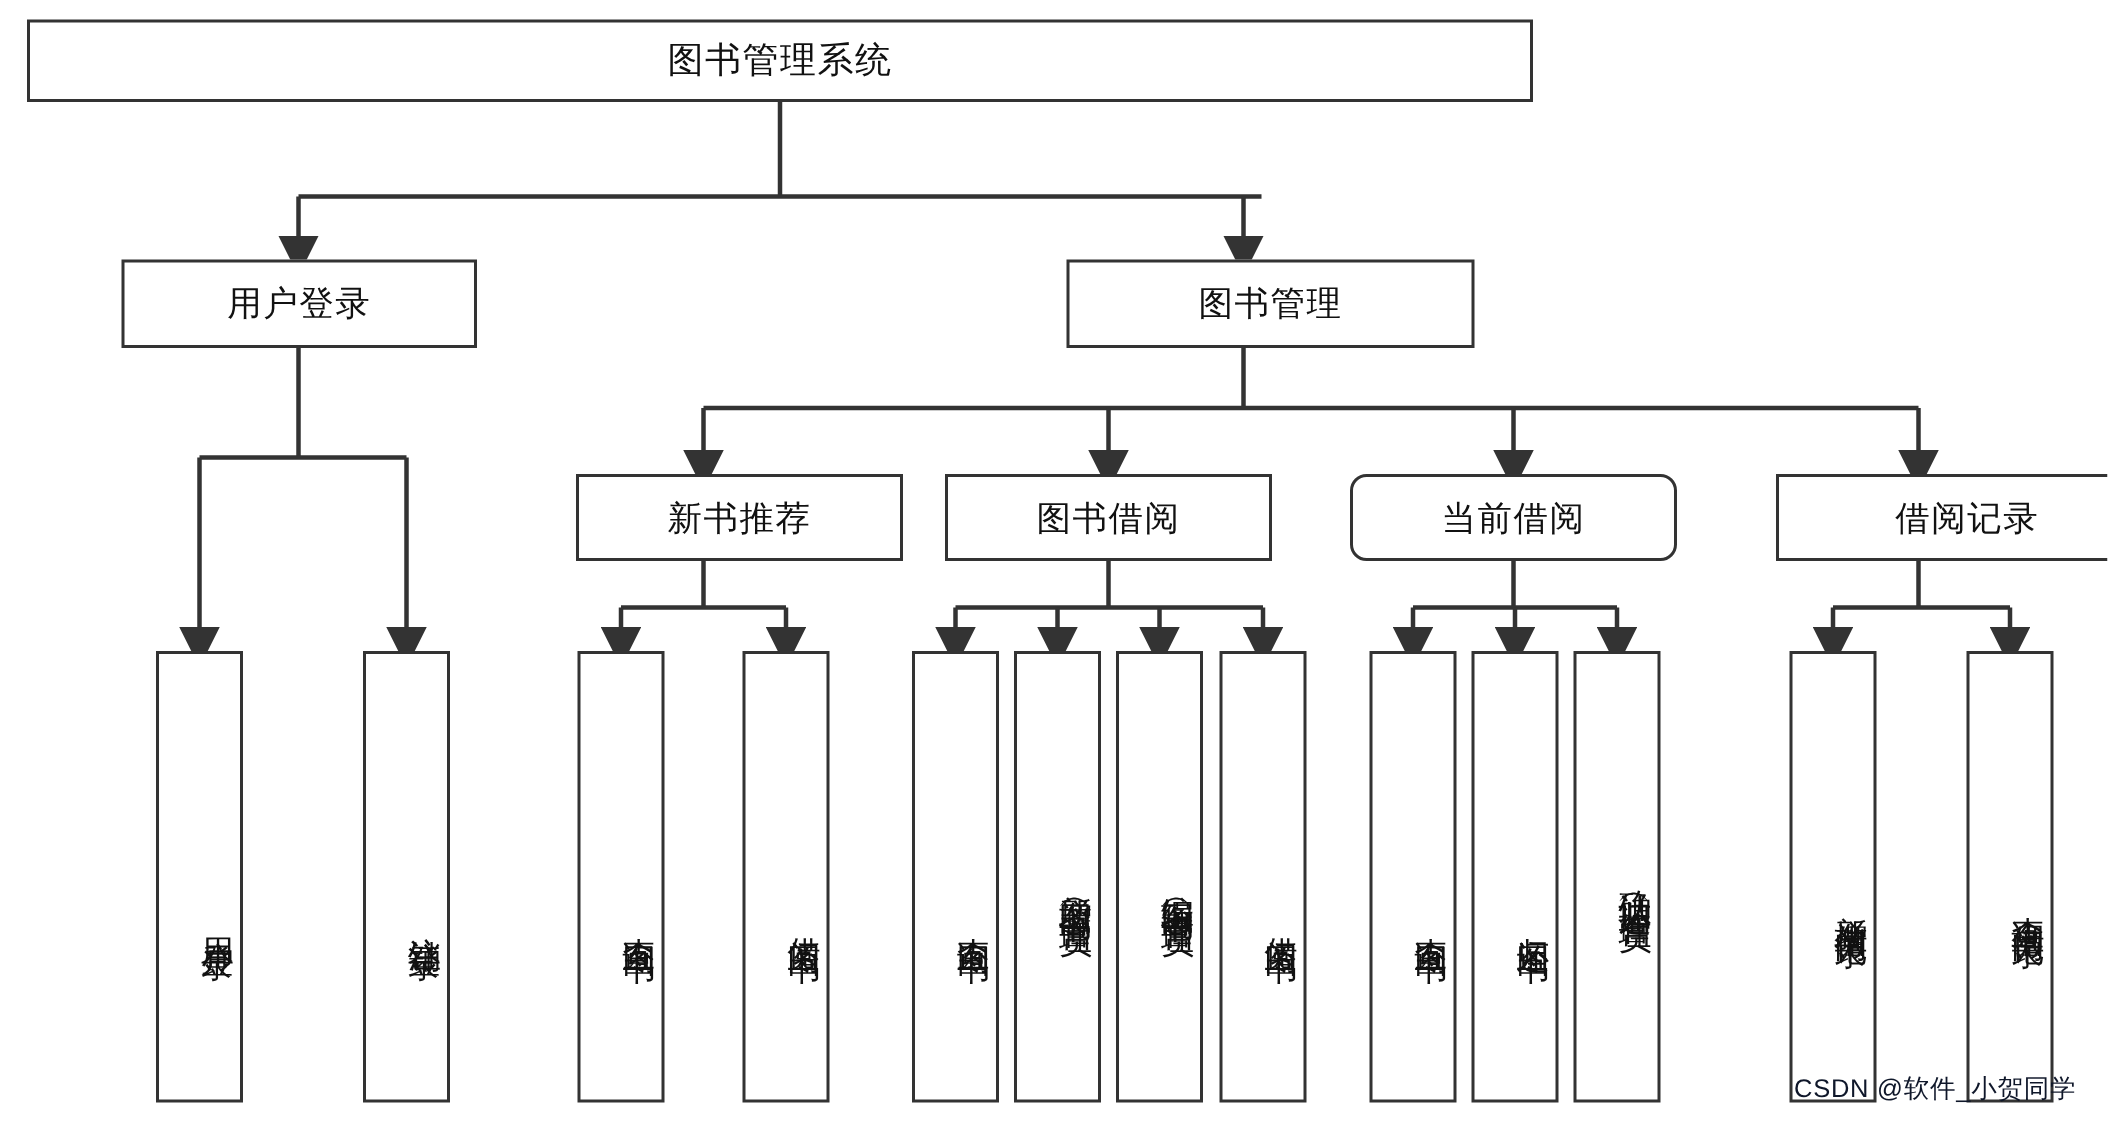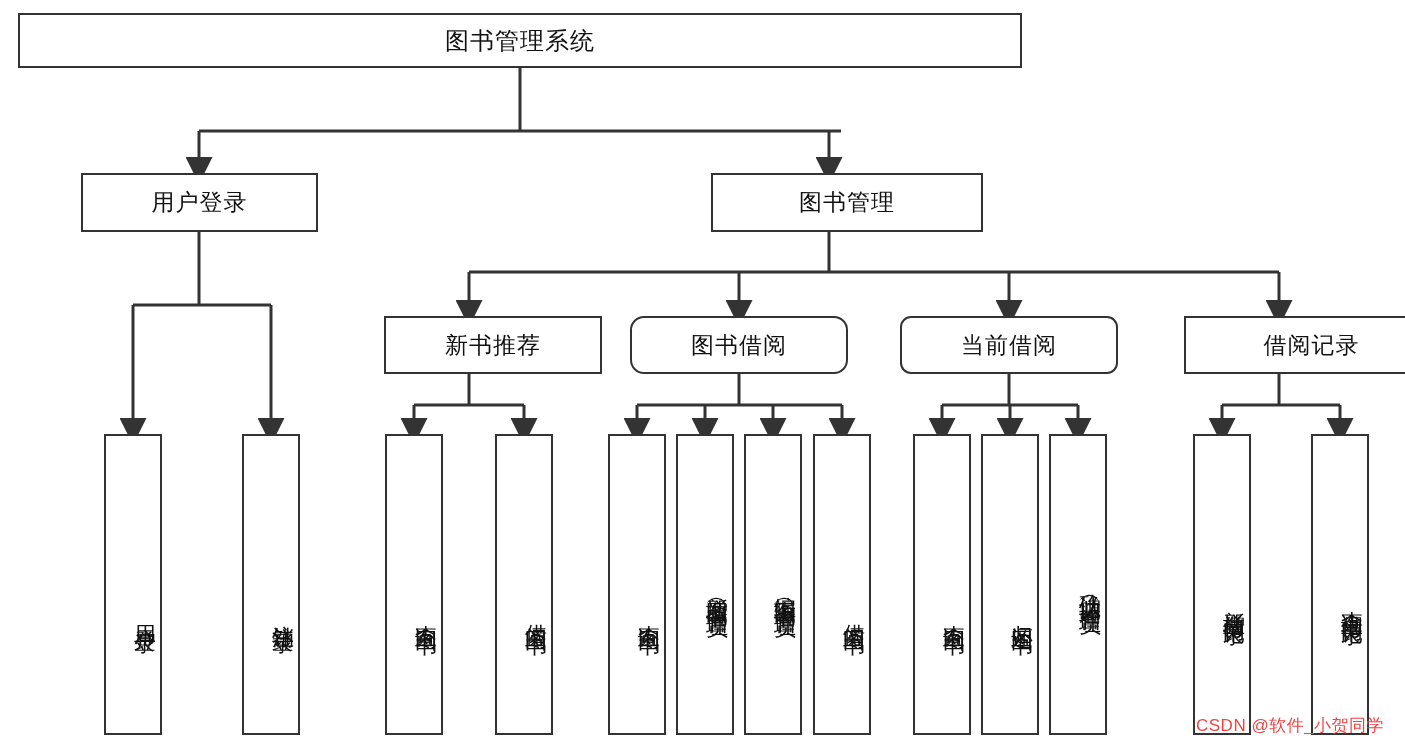--- a/index.html
+++ b/index.html
@@ -53,21 +53,21 @@
     justify-content: center;
   }
   .node.vert .vlabel {
     writing-mode: vertical-rl;
     text-orientation: upright;
     display: block;
   }
   .watermark {
     position: absolute;
     font-size: 17px;
-    color: #ef4444;
+    color: #0f172a;
     letter-spacing: 0.5px;
     white-space: nowrap;
   }
 </style>
 </head>
 <body>
 
 <div id="diagram-root">
 
   <svg id="wires" viewBox="0 0 1405 747" xmlns="http://www.w3.org/2000/svg">
@@ -127,21 +127,21 @@
   <div class="node horiz" style="left:81px; top:173px; width:237px; height:59px;">
     <span>用户登录</span>
   </div>
   <div class="node horiz" style="left:711px; top:173px; width:272px; height:59px;">
     <span>图书管理</span>
   </div>
 
   <div class="node horiz" style="left:360px; top:316px; width:218px; height:58px;margin-left:24px;">
     <span>新书推荐</span>
   </div>
-  <div class="node horiz" style="left:630px; top:316px; width:218px; height:58px;border-radius:14px;">
+  <div class="node horiz" style="left:630px; top:316px; width:218px; height:58px;">
     <span>图书借阅</span>
   </div>
   <div class="node horiz" style="left:900px; top:316px; width:218px; height:58px;border-radius:11px;">
     <span>当前借阅</span>
   </div>
   <div class="node horiz" style="left:1170px; top:316px; width:255px; height:58px;margin-left:14px;">
     <span>借阅记录</span>
   </div>
 
   <div class="node vert" style="left:104px; top:434px; width:58px; height:301px;">

